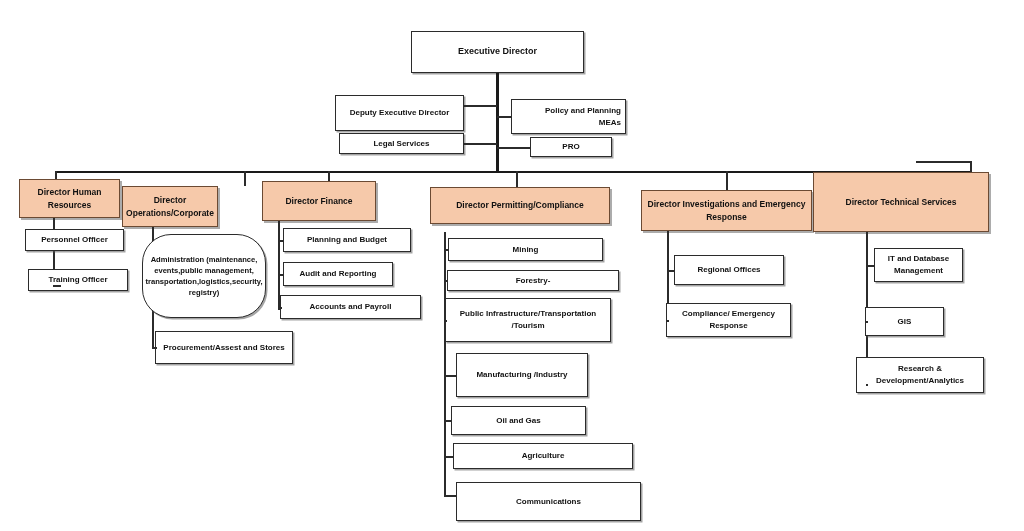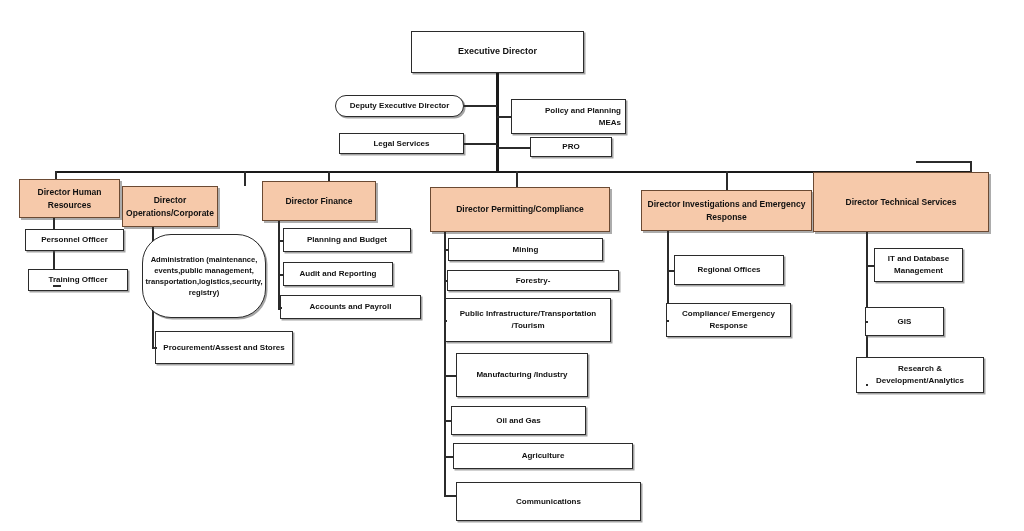--- a/index.html
+++ b/index.html
@@ -44,21 +44,21 @@
 </style>
 </head>
 <body>
 
 <div id="chart">
 
   <div class="node exec" style="left:411px;top:31px;width:173px;height:42px;">Executive Director</div>
 
   <div class="ln v thick" style="left:496px;top:73px;height:99px;"></div>
 
-  <div class="node small" style="left:335px;top:95px;width:129px;height:22px;border-radius:11px;">Deputy Executive Director</div>
+  <div class="node small" style="left:335px;top:95px;width:129px;height:36px;">Deputy Executive Director</div>
   <div class="ln h" style="left:464px;top:105px;width:33px;"></div>
 
   <div class="node small" style="left:339px;top:133px;width:125px;height:21px;">Legal Services</div>
   <div class="ln h" style="left:464px;top:143px;width:33px;"></div>
 
   <div class="node small" style="left:511px;top:99px;width:115px;height:35px;flex-direction:column;align-items:flex-end;">
     <span>Policy and Planning</span>
     <span>MEAs</span>
   </div>
   <div class="ln h" style="left:497px;top:116px;width:15px;"></div>
@@ -98,21 +98,21 @@
 
   <div class="node small" style="left:283px;top:228px;width:128px;height:24px;">Planning and Budget</div>
   <div class="ln h" style="left:278px;top:240px;width:6px;"></div>
 
   <div class="node small" style="left:283px;top:262px;width:110px;height:24px;">Audit and Reporting</div>
   <div class="ln h" style="left:278px;top:274px;width:6px;"></div>
 
   <div class="node small" style="left:280px;top:295px;width:141px;height:24px;">Accounts and Payroll</div>
   <div class="ln h" style="left:278px;top:307px;width:4px;"></div>
 
-  <div class="node director" style="left:430px;top:187px;width:180px;height:45px;">Director Permitting/Compliance</div>
+  <div class="node director" style="left:430px;top:187px;width:180px;height:37px;">Director Permitting/Compliance</div>
   <div class="ln v" style="left:444px;top:232px;height:265px;"></div>
 
   <div class="node small" style="left:448px;top:238px;width:155px;height:23px;">Mining</div>
   <div class="ln h" style="left:444px;top:249px;width:5px;"></div>
 
   <div class="node small" style="left:447px;top:270px;width:172px;height:21px;">Forestry-</div>
   <div class="ln h" style="left:444px;top:280px;width:4px;"></div>
 
   <div class="node small" style="left:445px;top:298px;width:166px;height:44px;">Public Infrastructure/Transportation /Tourism</div>
   <div class="ln h" style="left:444px;top:320px;width:3px;"></div>

